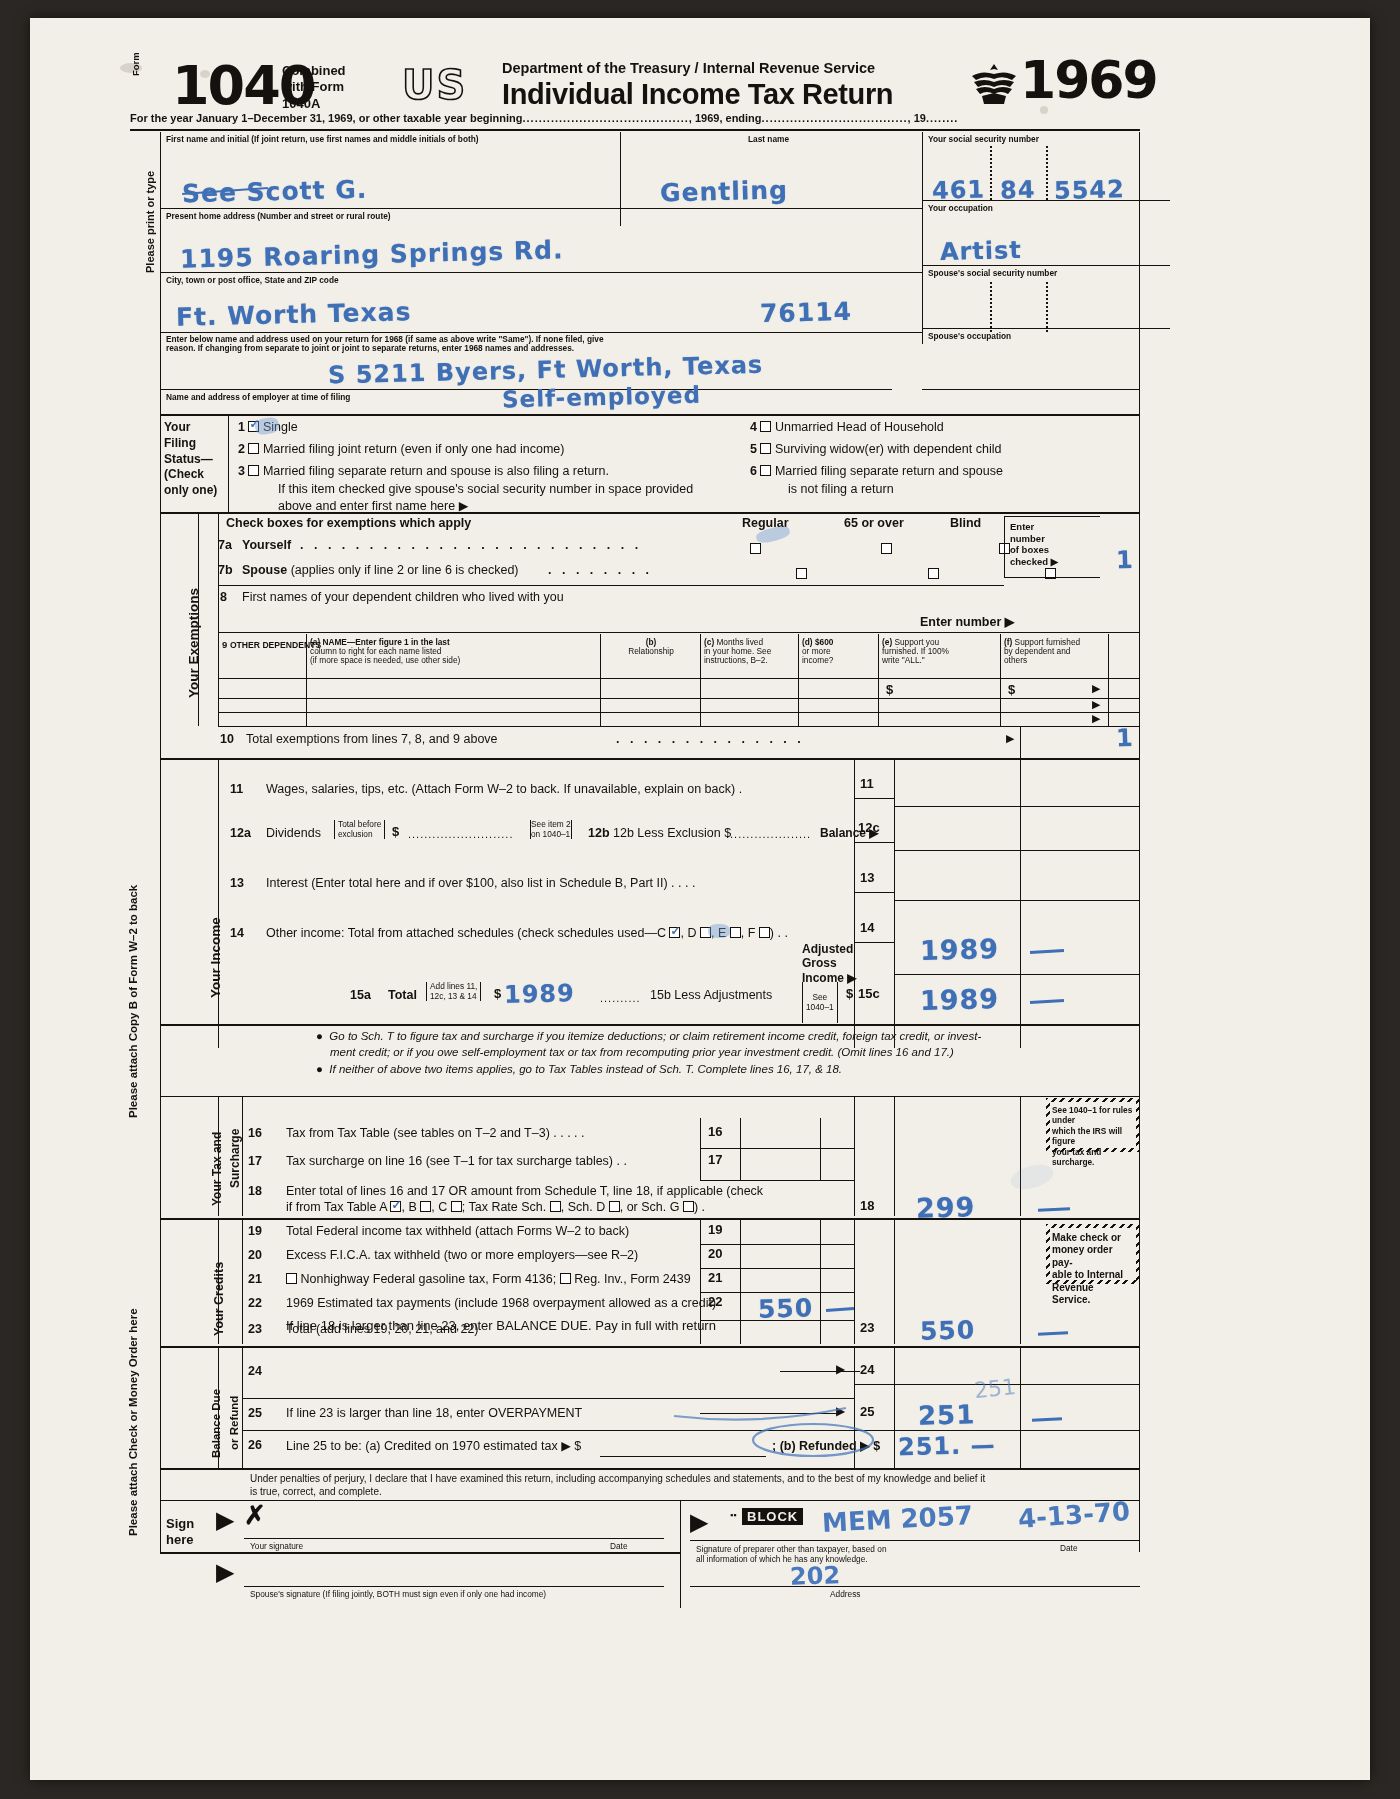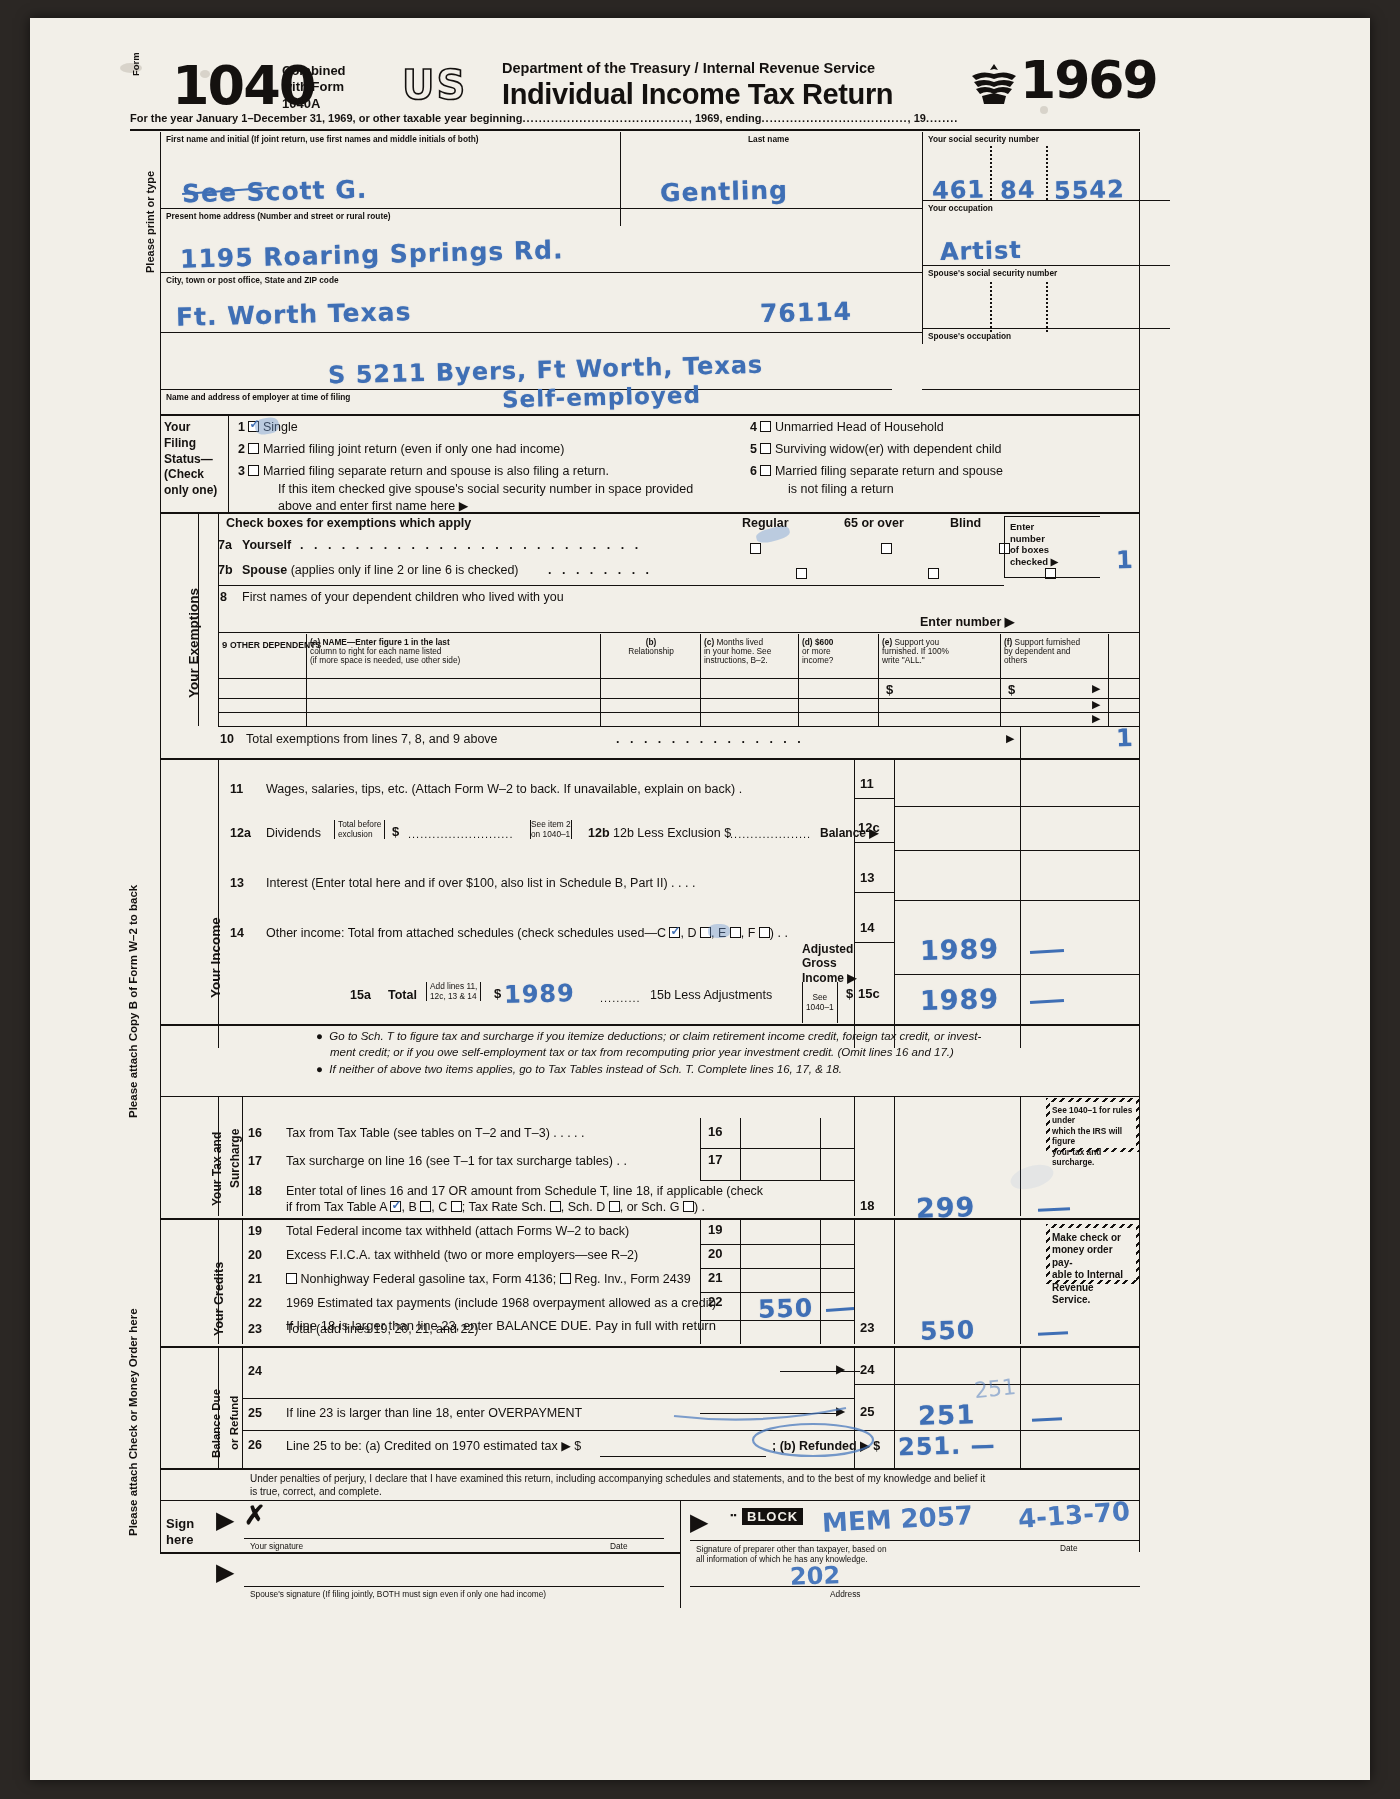--- a/index.html
+++ b/index.html
@@ -155,20 +155,24 @@
       <div class="tiny r" style="left:768px; top:137px;">Spouse's social security number</div>
       <div class="hand r" style="left:16px; top:168px; font-size:25px;">Ft.    Worth     Texas</div>
       <div class="hand r" style="left:600px; top:166px; font-size:25px;">76114</div>
       <div class="r" style="left:830px;top:150px;height:50px;border-left:2px dotted #14110f;"></div>
       <div class="r" style="left:886px;top:150px;height:50px;border-left:2px dotted #14110f;"></div>
       <div class="hand r" style="left:772px; top:165px; font-size:24px;"></div>
 
       <div class="hl" style="left:0;top:200px;width:762px;"></div>
       <div class="hl" style="left:762px;top:196px;width:248px;"></div>
 
+      <div class="tinyr r" style="left:6px; top:203px; font-weight:bold; width:750px;">
+        <div>Enter below name and address used on your return for 1968 (if same as above write "Same"). If none filed, give</div>
+        <div>reason. If changing from separate to joint or joint to separate returns, enter 1968 names and addresses.</div>
+      </div>
       <div class="tiny r" style="left:768px; top:200px;">Spouse's occupation</div>
     </div>
 
     <div class="hand r" style="left:198px; top:298px; font-size:24px;">S 5211 Byers, Ft Worth, Texas</div>
     <div class="hl" style="left:30px;top:331px;width:732px;"></div>
     <div class="hl" style="left:792px;top:331px;width:218px;"></div>
     <div class="tiny r" style="left:36px; top:335px;">Name and address of employer at time of filing</div>
     <div class="hand r" style="left:372px; top:326px; font-size:23px;">Self-employed</div>
     <div class="hl2" style="left:30px;top:356px;width:980px;"></div>
 

